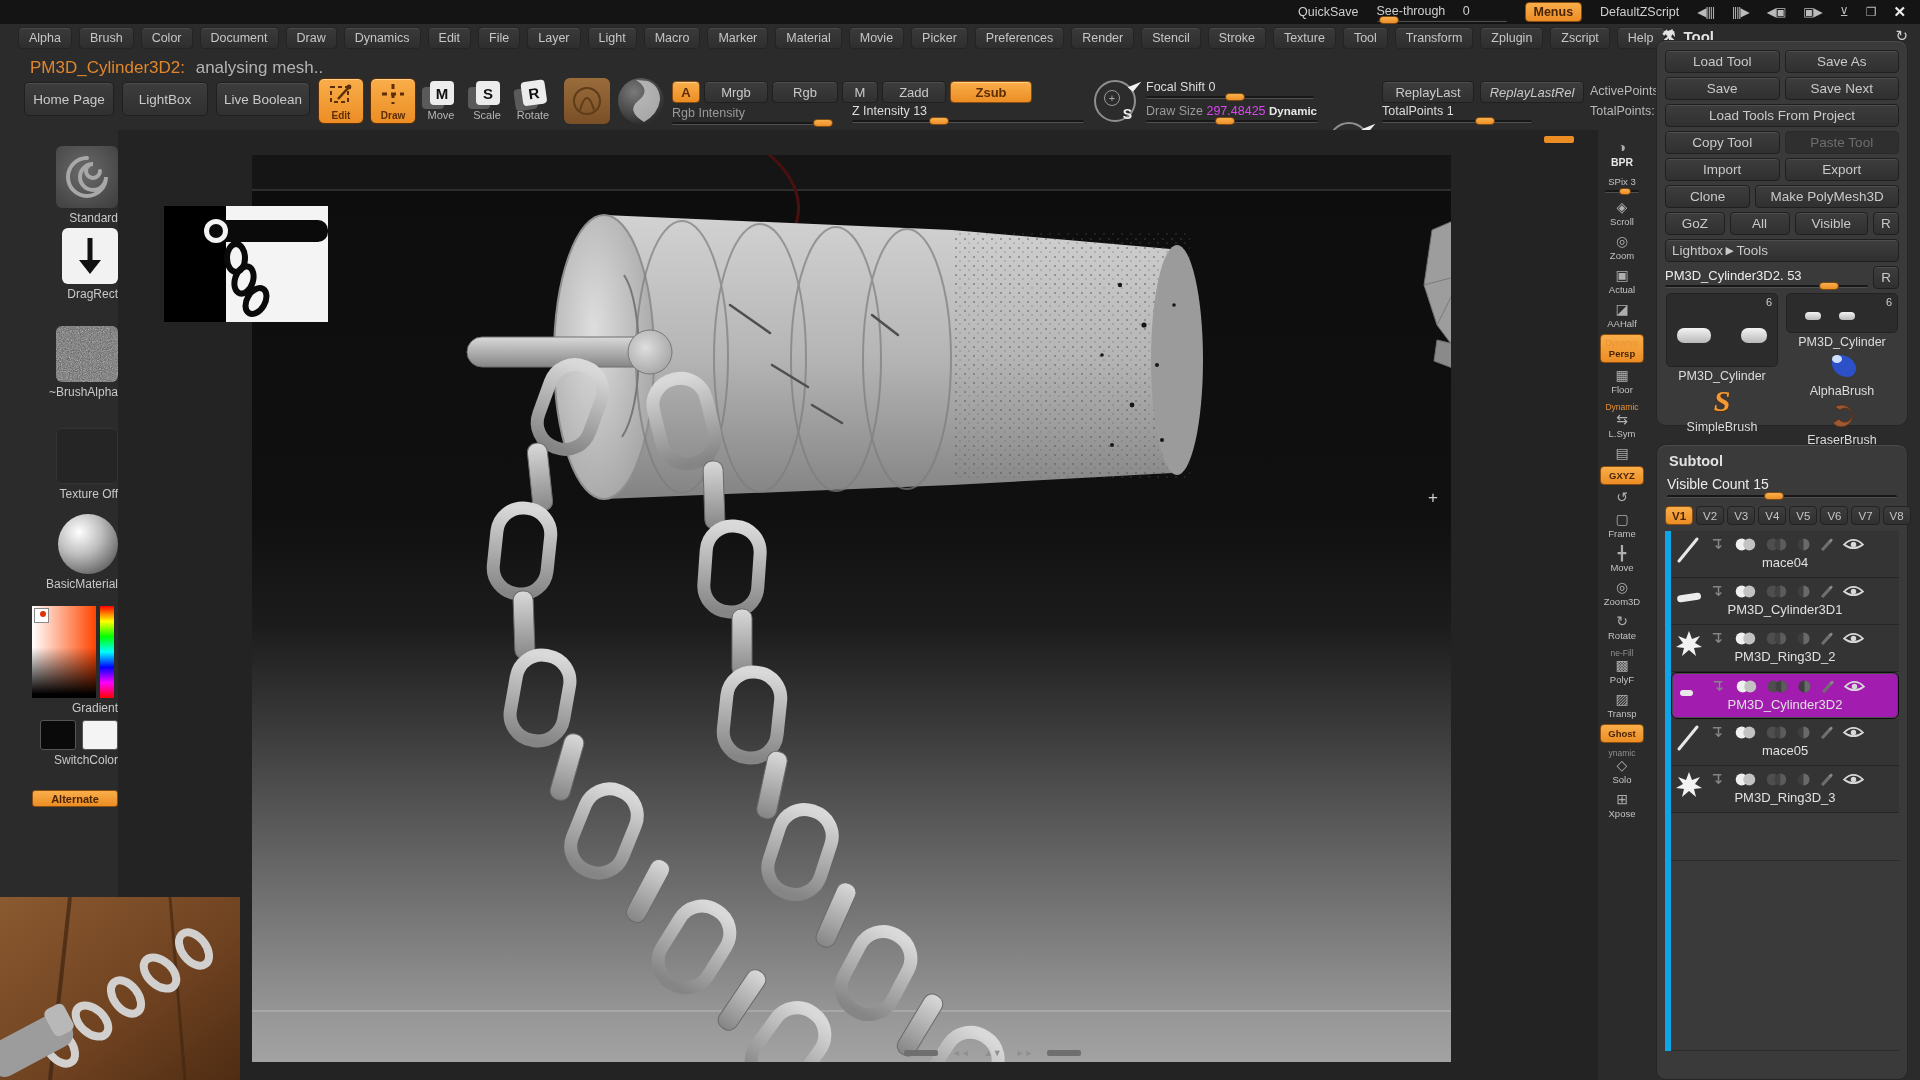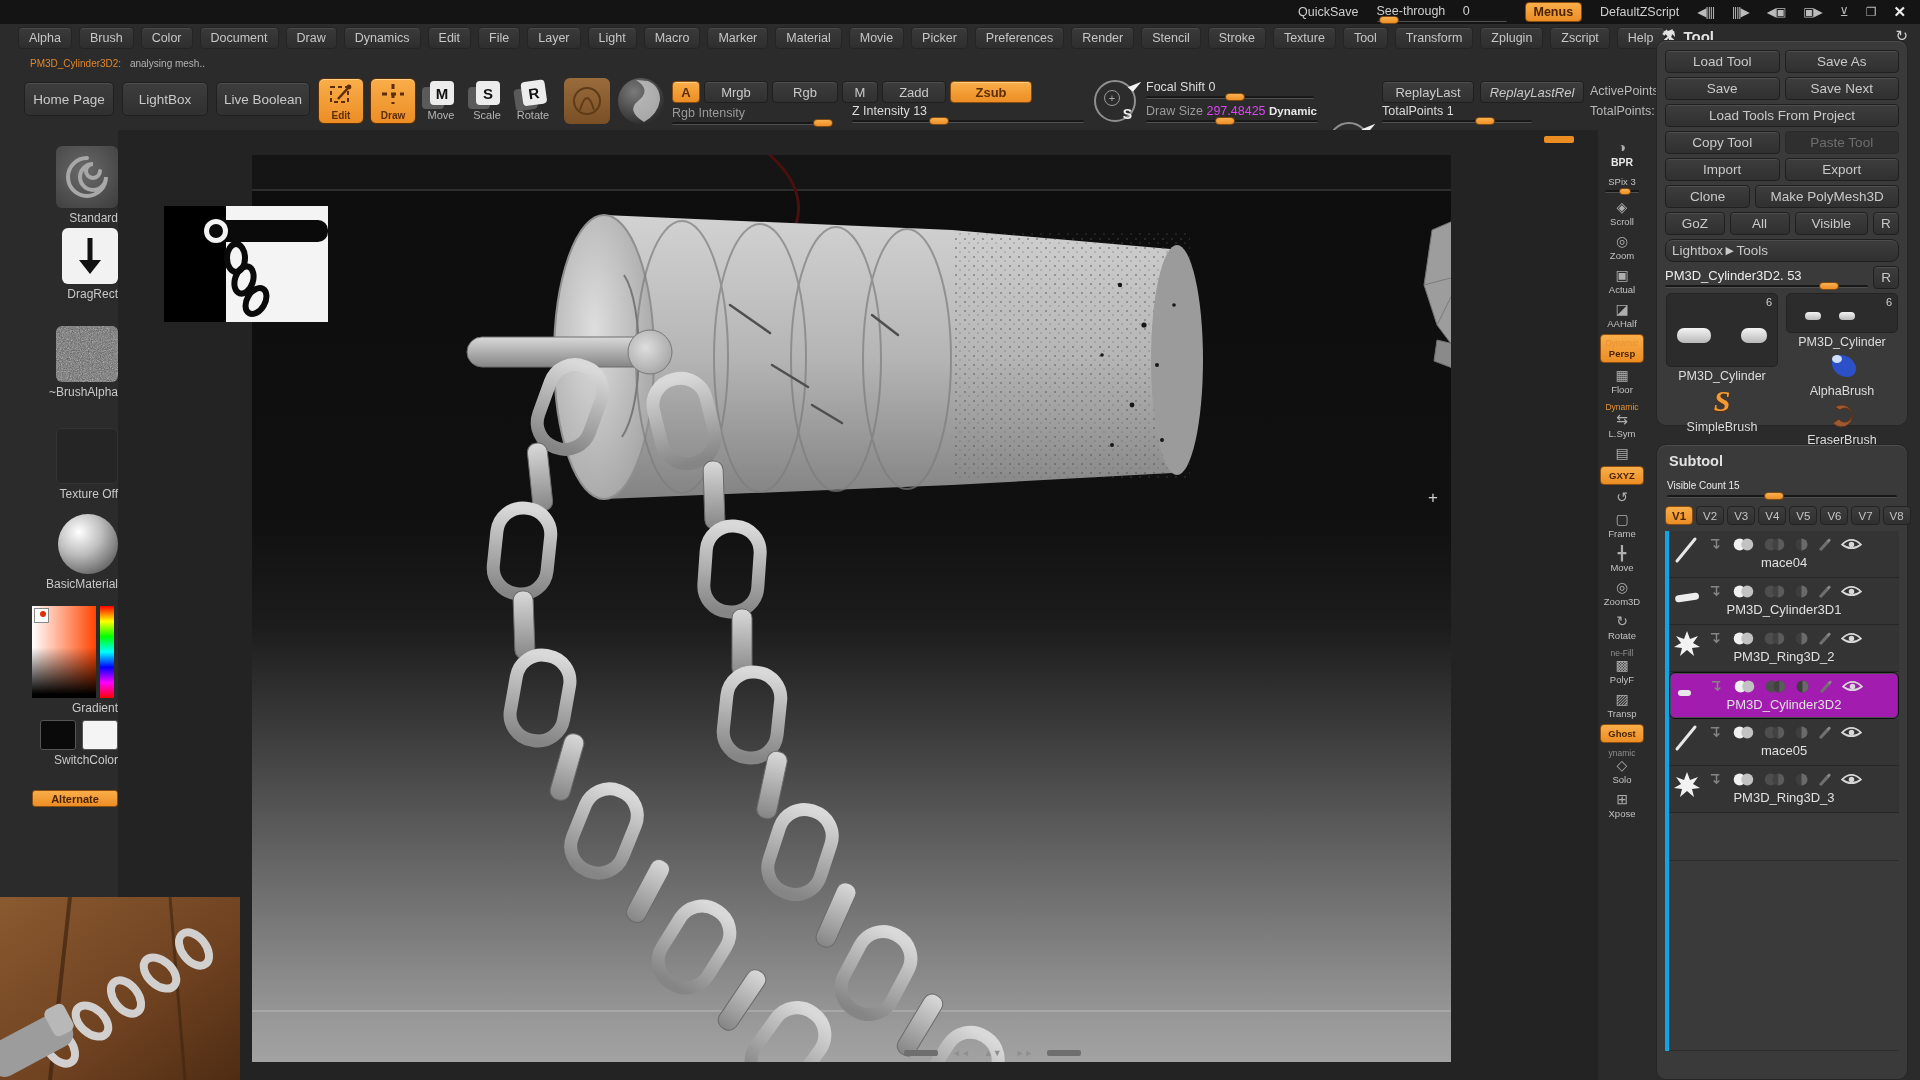--- a/index.html
+++ b/index.html
@@ -16,21 +16,21 @@
   .menus-btn{background:linear-gradient(#f9ae4a,#ec8d24);color:#4a2405;font-weight:bold;border-radius:4px;padding:2px 8px;border:1px solid #8a4d10;}
   .tb-icons{display:flex;gap:10px;font-size:12px;color:#bbb;letter-spacing:-1px;}
   .tb-x{font-size:15px;font-weight:bold;color:#eee;}
 
   
   .menubar{position:absolute;left:18px;top:27px;display:flex;gap:7px;}
   .menu-btn{background:linear-gradient(#3a3a3a,#2e2e2e);border:1px solid #242424;box-shadow:inset 0 1px 0 #4a4a4a;
             border-radius:4px;color:#c6c6c6;font-size:12.5px;padding:3px 10px;white-space:nowrap;}
 
   
-  .statusline{position:absolute;left:30px;top:58px;font-size:10px;}
+  .statusline{position:absolute;left:30px;top:58px;font-size:17px;}
   .statusline .tool{color:#e0862c;}
   .statusline .msg{color:#b3b3b3;margin-left:6px;}
 
   
   .track{height:3px;background:#181818;border-bottom:1px solid #4f4f4f;border-radius:2px;position:relative;}
   .handle{position:absolute;top:-3px;width:20px;height:8px;background:linear-gradient(#f8b050,#ee8f25);
           border:1px solid #7c4a12;border-radius:4px;}
 
   
   .topshelf{position:absolute;left:0;top:78px;width:1660px;height:52px;}
@@ -120,27 +120,27 @@
   .tg-col{flex:1;display:flex;flex-direction:column;align-items:center;}
   .tg-cell{width:112px;background:#2c2c2c;border:1px solid #222;border-radius:5px;position:relative;}
   .tg-badge{position:absolute;right:5px;top:2px;font-size:11px;color:#cfcfcf;}
   .tg-label{font-size:12.5px;color:#dcdcdc;margin:2px 0 1px;white-space:nowrap;overflow:hidden;max-width:114px;}
   .cyl{background:linear-gradient(#f4f4f4,#b9b9b9);border-radius:7px;}
   .sbrush{font-size:30px;font-weight:bold;color:#f39a34;text-shadow:0 1px 2px #5c2d07;font-family:"Liberation Serif",serif;font-style:italic;}
 
   .subtool-panel{left:1656px;top:444px;width:252px;height:636px;padding:8px 8px 0;}
   .st-title{font-size:14.5px;font-weight:bold;color:#e2e2e2;margin:0 0 6px 4px;}
   .vc-row{position:relative;margin:0 2px 8px;}
-  .vc-row .txt{font-size:10px;color:#ececec;}
+  .vc-row .txt{font-size:14px;color:#ececec;}
   .vc-row .track{margin-top:2px;}
   .st-tabs{display:flex;gap:3px;margin-bottom:6px;}
   .st-tab{flex:1;height:19px;display:flex;align-items:center;justify-content:center;background:linear-gradient(#3d3d3d,#303030);
           border:1px solid #222;border-radius:4px;font-size:11.5px;color:#c5c5c5;}
   .st-tab.active{background:linear-gradient(#f9ae4a,#ec8d24);color:#4a2405;font-weight:bold;border-color:#8a4d10;}
-  .st-list{position:relative;border-left:4px solid #0ea5e9;}
+  .st-list{position:relative;border-left:6px solid #0ea5e9;}
   .st-row{position:relative;height:47px;background:#343434;border-bottom:1px solid #262626;padding:4px 4px 0 4px;}
   .st-row.selected{background:#a21caf;border:1.5px solid #0e0e0e;border-radius:6px;box-shadow:0 0 0 1px #4a4a4a inset;}
   .st-icons{display:flex;align-items:center;gap:9px;margin-left:36px;height:18px;}
   .st-name{text-align:center;font-size:13px;color:#e0e0e0;margin-top:2px;}
   .st-thumb{position:absolute;left:4px;top:5px;width:28px;height:28px;}
   .st-empty{height:48px;border-bottom:1px solid #2c2c2c;}
   .st-empty.tall{height:190px;}
 
   
   .photo{position:absolute;left:0;top:897px;width:240px;height:183px;}
@@ -732,21 +732,21 @@
       <button class="btn" style="flex:0.55;">Clone</button>
       <button class="btn">Make PolyMesh3D</button>
     </div>
     <div class="tp-row">
       <button class="btn">GoZ</button>
       <button class="btn">All</button>
       <button class="btn" style="flex:1.3;">Visible</button>
       <button class="btn rsm">R</button>
     </div>
     <div class="tp-row">
-      <button class="btn" style="justify-content:flex-start;border-radius:8px;">Lightbox►Tools</button>
+      <button class="btn" style="justify-content:flex-start;">Lightbox►Tools</button>
     </div>
     <div class="tp-row">
       <div class="tool-slider">
         <span class="txt"><span>PM3D_Cylinder3D2.</span>&nbsp;<span>53</span></span>
         <span class="track">
             <span class="handle" style="left:76%;"></span>
           </span>
       </div>
       <button class="btn rsm">R</button>
     </div>

